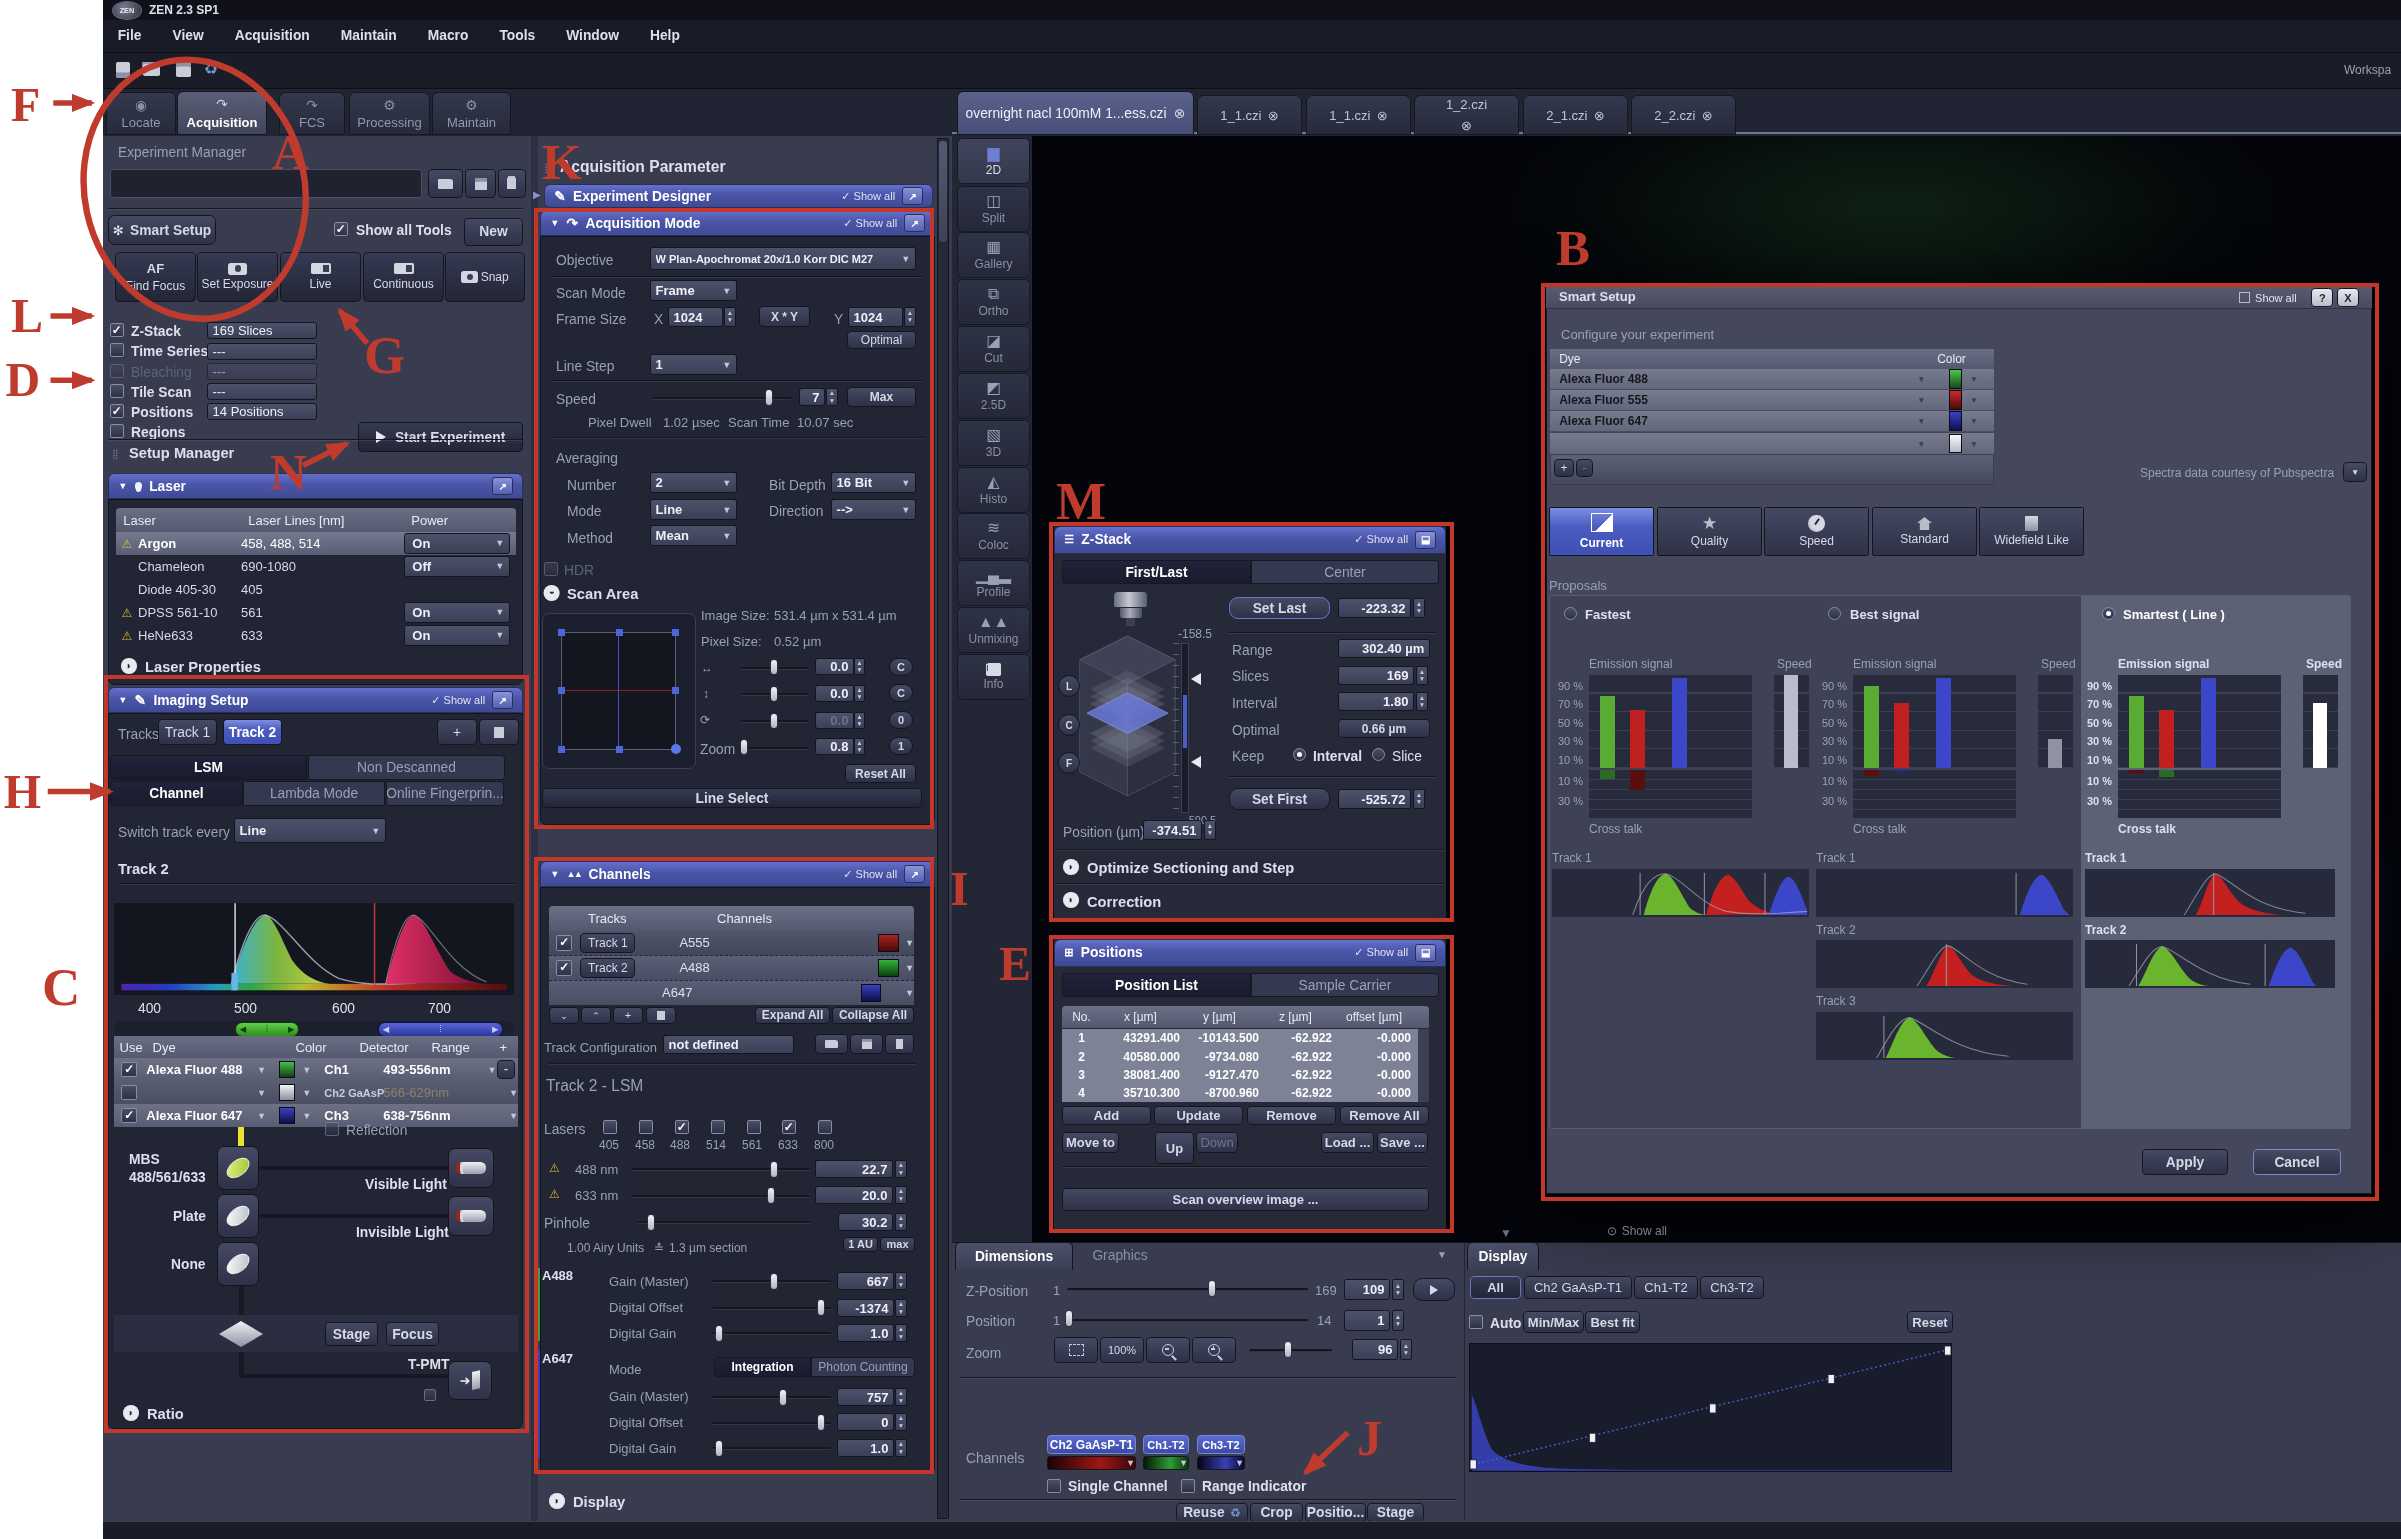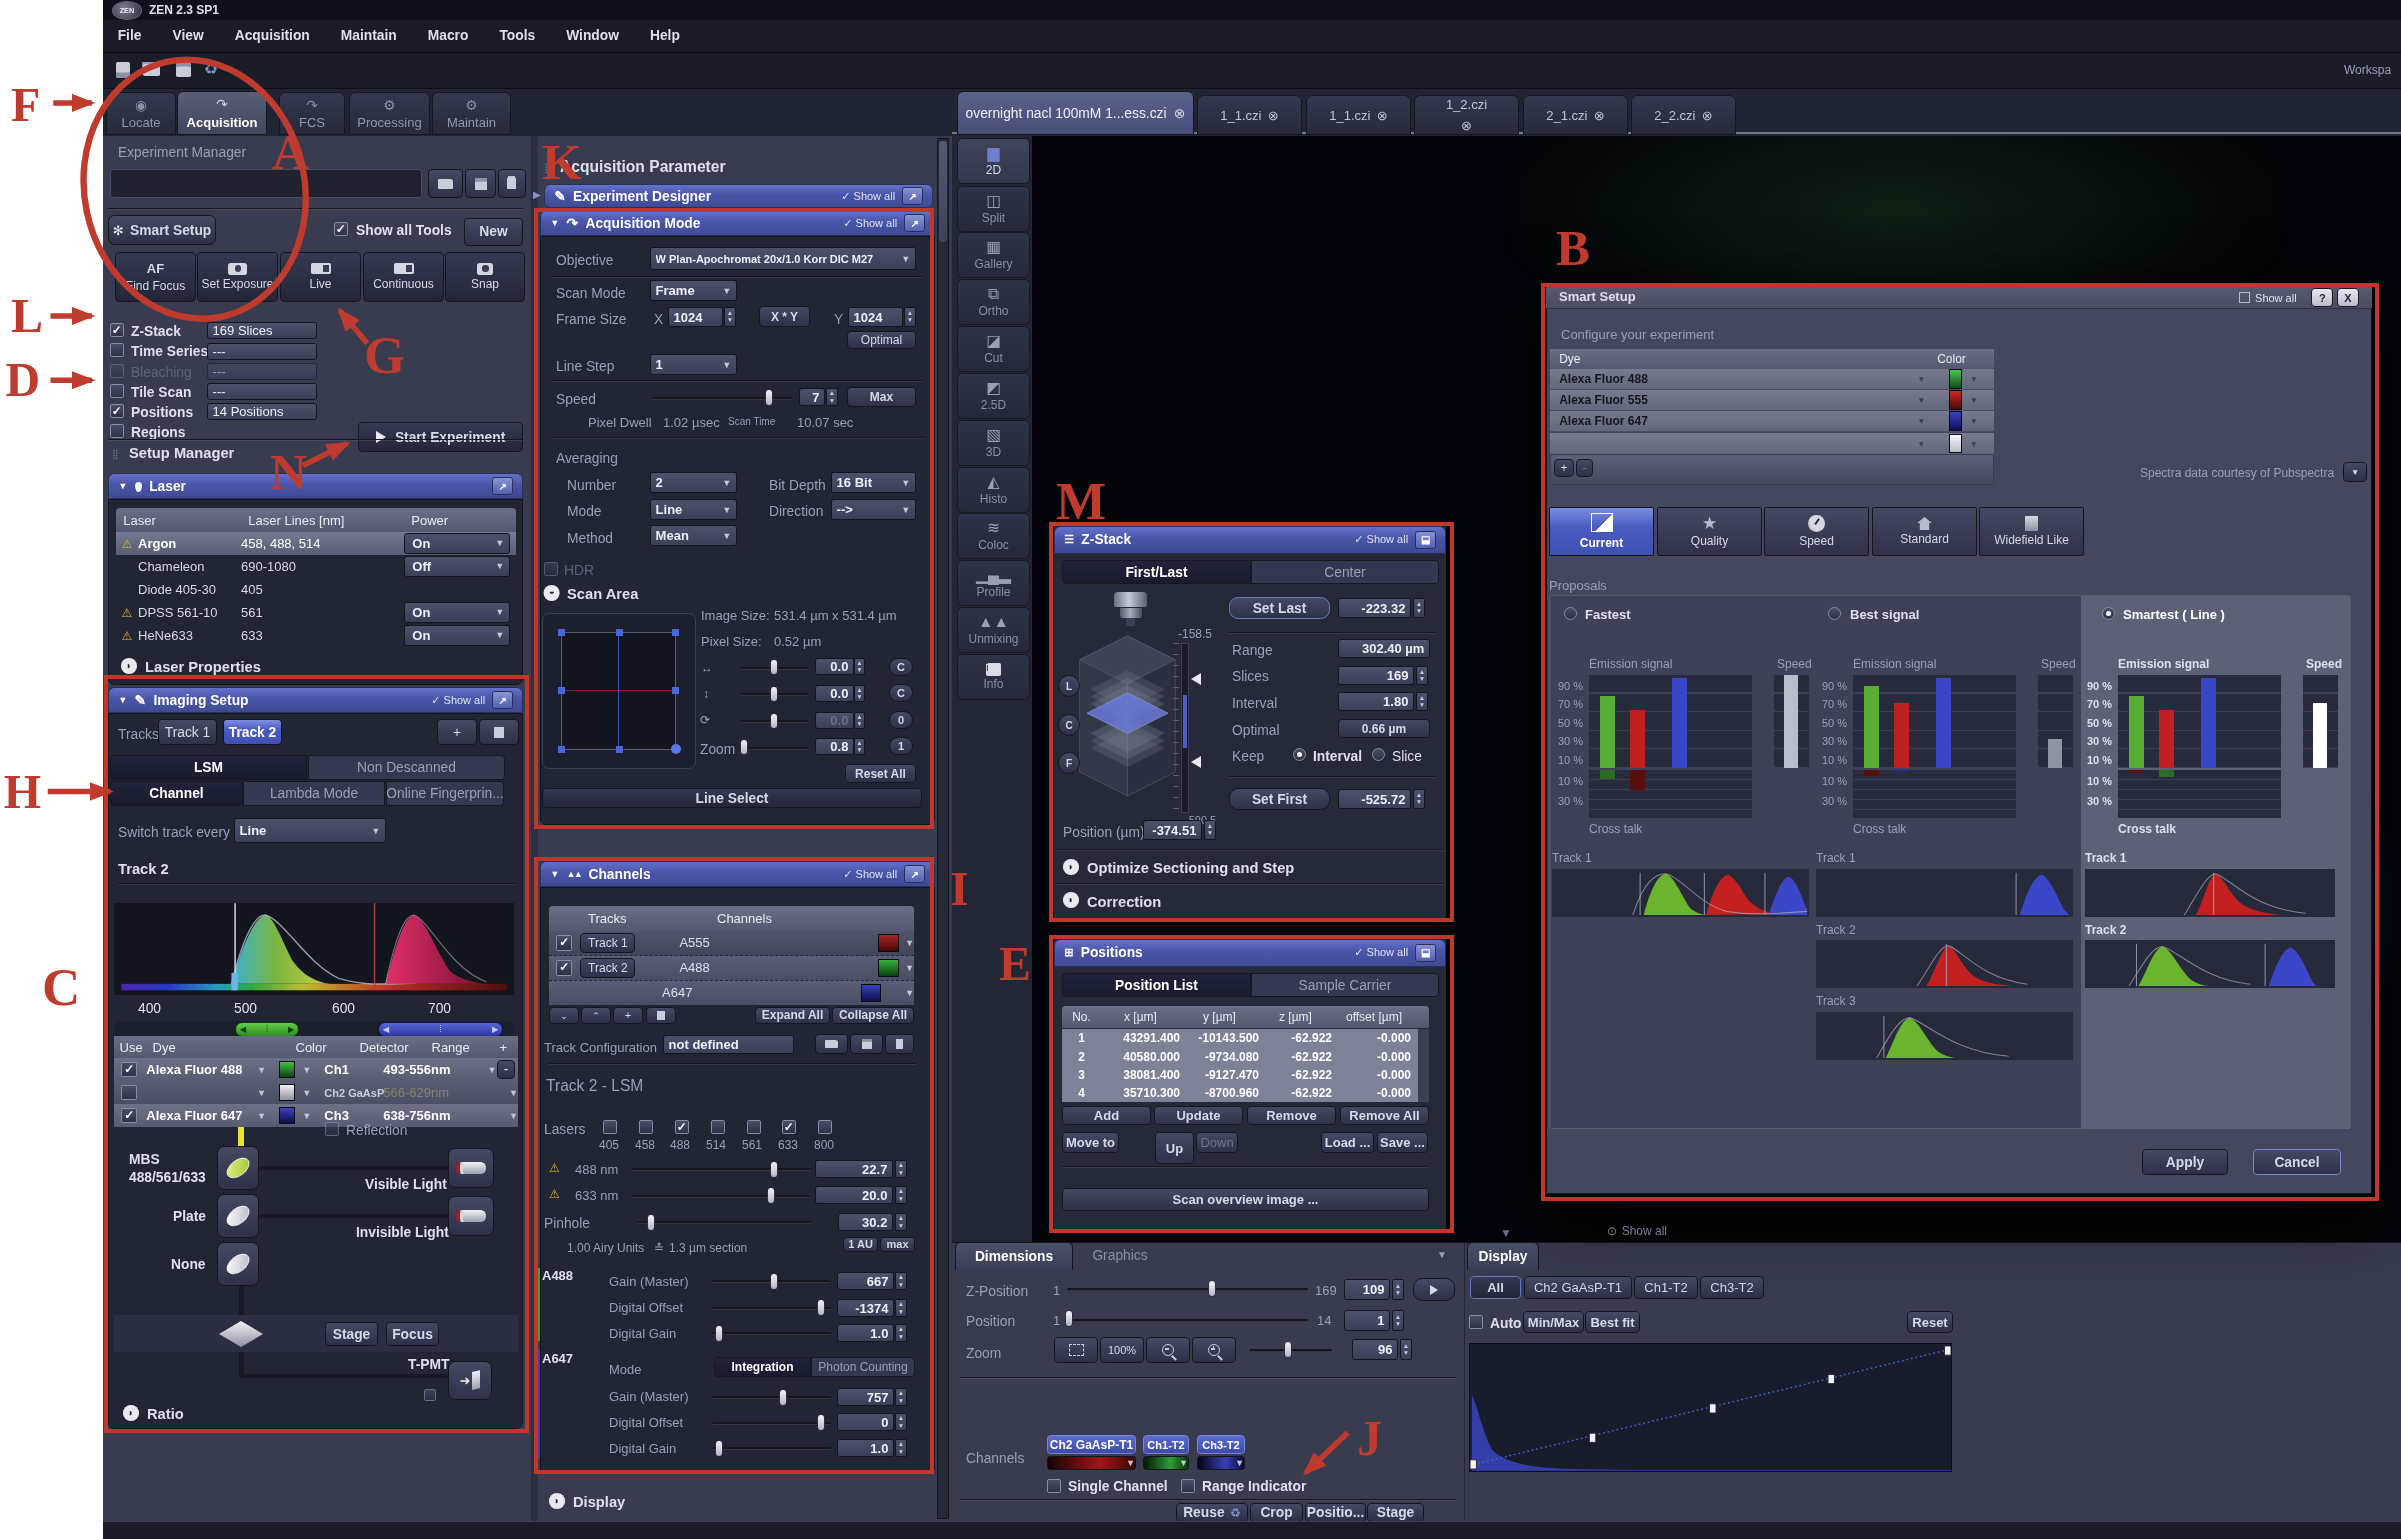--- a/index.html
+++ b/index.html
@@ -230,21 +230,21 @@
         <i style="position:absolute;right:1.8px;top:1.8px;width:5.5px;height:7.3px;background:#3a3e52"></i>
       </span>
       <span class="sm">Live</span>
     </div>
   <div class="a bt dk" style="left:363px;top:252px;width:81px;height:50px;flex-direction:column;gap:2.8px">
       <span style="width:20px;height:11px;background:#d4d7e2;border-radius:1.8px;position:relative">
         <i style="position:absolute;right:1.8px;top:1.8px;width:5.5px;height:7.3px;background:#3a3e52"></i>
       </span>
       <span class="sm">Continuous</span>
     </div>
-  <div class="a bt dk" style="left:445px;top:252px;width:80px;height:50px;flex-direction:column;gap:2.8px">
+  <div class="a bt dk" style="left:445px;top:252px;width:80px;height:50px;flex-direction:row;gap:2.8px">
       <span style="width:16.5px;height:12px;background:#d4d7e2;border-radius:2.8px;position:relative">
         <i style="position:absolute;left:5.5px;top:2.8px;width:6.4px;height:6.4px;border-radius:50%;background:#3a3e52"></i>
       </span>
       <span class="sm">Snap</span>
     </div>
 
   <span class="a chk on" style="left:110px;top:323px"></span>
     <span class="a tx b" style="left:131px;top:324px">Z-Stack</span>
   <div class="a vb l" style="left:207px;top:322px;width:110px;height:17.4px;font-weight:400">169 Slices</div>
   <span class="a chk" style="left:110px;top:343px"></span>
@@ -572,21 +572,21 @@
     </div>
   <span class="a spin" style="left:826px;top:388px;width:12px;height:18.4px">
       <span>▲</span>
       <span>▼</span>
     </span>
   <div class="a bt" style="left:847px;top:387px;width:69px;height:20px;font-size:12px">
       <span class="b">Max</span>
     </div>
   <span class="a lb" style="left:588px;top:416px;font-size:13px">Pixel Dwell</span>
   <span class="a lb" style="left:663px;top:416px;font-size:13px">1.02 µsec</span>
-  <span class="a lb" style="left:728px;top:416px;font-size:10px">Scan Time</span>
+  <span class="a lb" style="left:728px;top:416px;font-size:13px">Scan Time</span>
   <span class="a lb" style="left:797px;top:416px;font-size:13px">10.07 sec</span>
   <div class="a hl" style="left:551px;top:437px;width:373px"></div>
   <span class="a lb" style="left:556px;top:451px">Averaging</span>
   <span class="a lb" style="left:567px;top:478px">Number</span>
   <div class="a vb l" style="left:650px;top:472px;width:87px;height:21px">
       <span>2</span>
       <span class="car">▼</span>
     </div>
   <span class="a lb" style="left:769px;top:478px">Bit Depth</span>
   <div class="a vb l" style="left:831px;top:472px;width:85px;height:21px">

